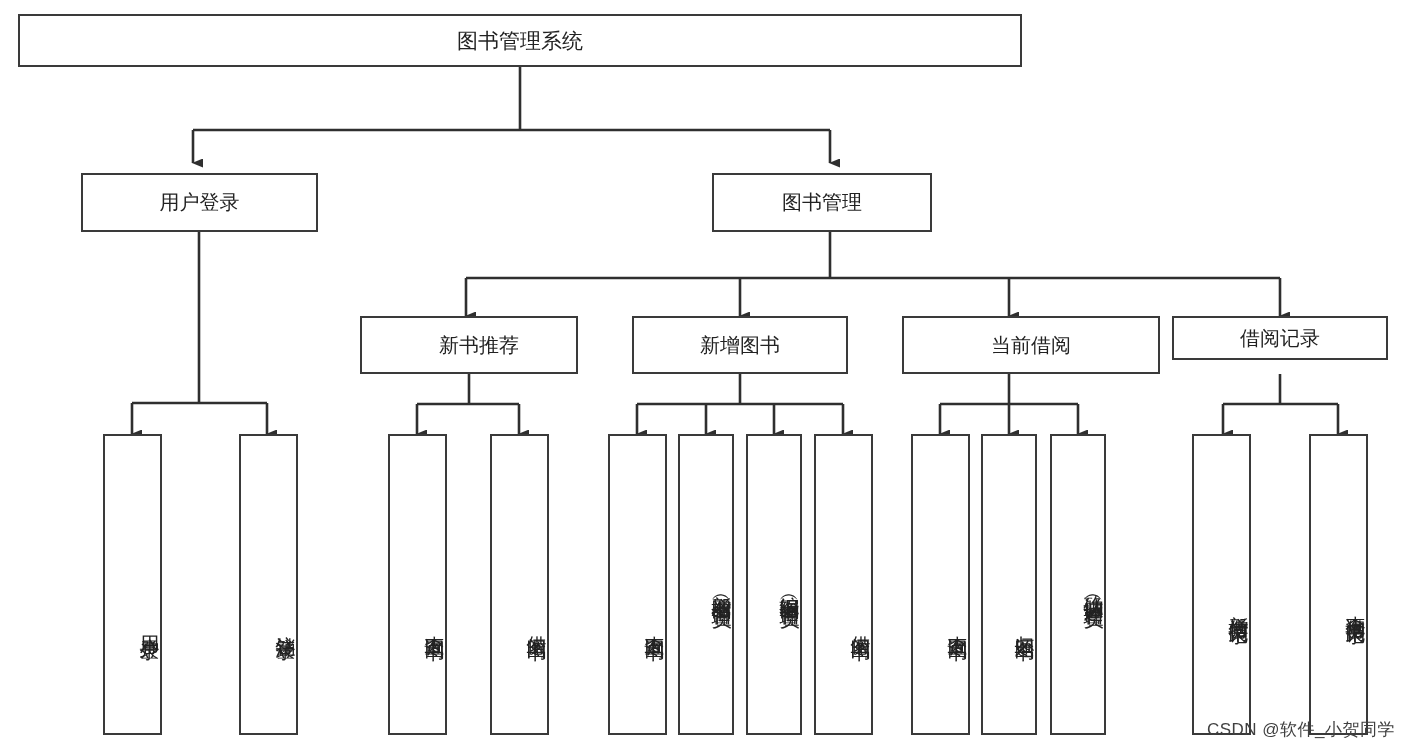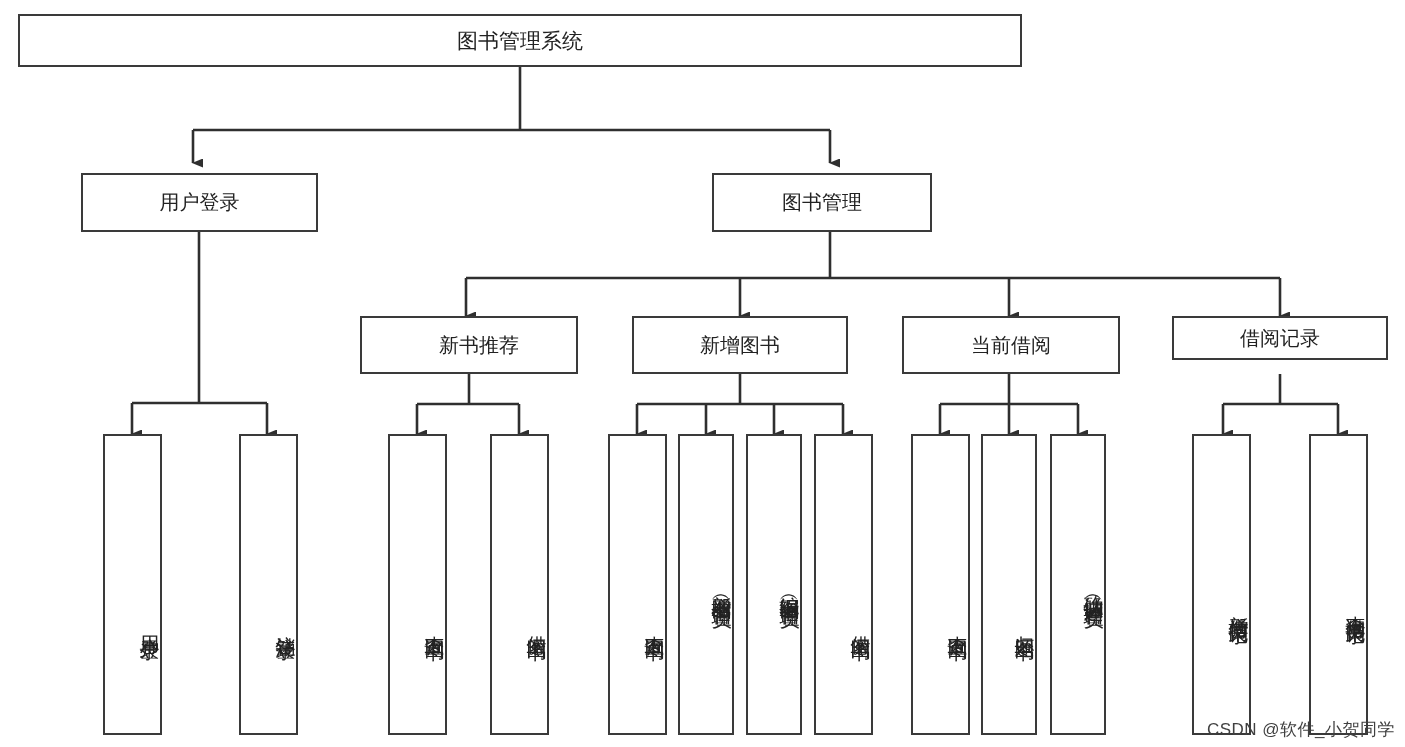--- a/index.html
+++ b/index.html
@@ -145,21 +145,21 @@
   </div>
 
   <div class="node lvl2" style="left:360px; top:316px; width:218px; height:58px;padding-left:20px;">
     <span class="label">新书推荐</span>
   </div>
 
   <div class="node lvl2" style="left:632px; top:316px; width:216px; height:58px;">
     <span class="label">新增图书</span>
   </div>
 
-  <div class="node lvl2" style="left:902px; top:316px; width:218px; height:58px;">
+  <div class="node lvl2" style="left:902px; top:316px; width:258px; height:58px;">
     <span class="label">当前借阅</span>
   </div>
 
   <div class="node lvl2" style="left:1172px; top:316px; width:216px; height:44px;">
     <span class="label">借阅记录</span>
   </div>
 
   <div class="node leaf" style="left:103px; top:434px; width:59px; height:301px; padding-top:78px;">
     <span class="label">用户登录</span>
   </div>

